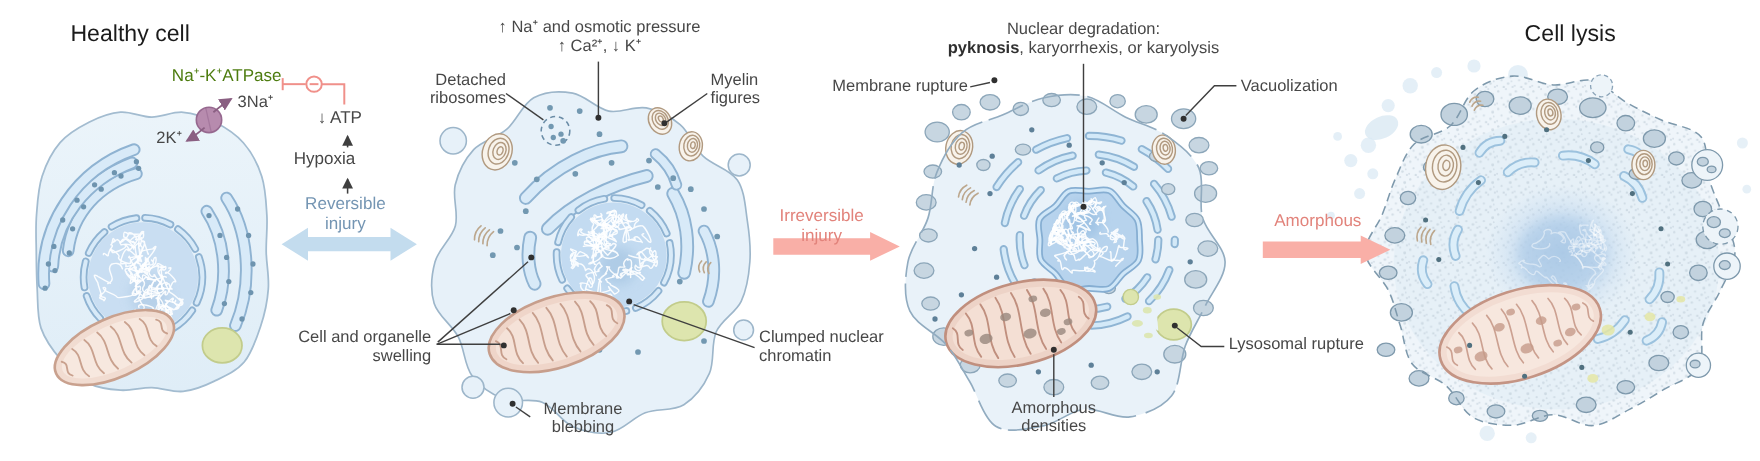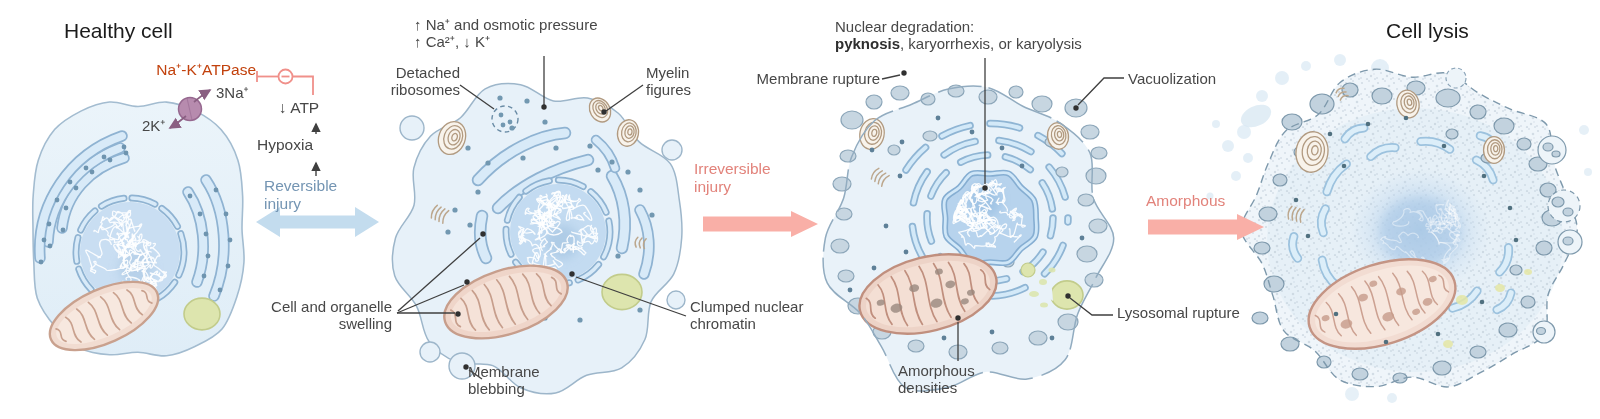--- a/index.html
+++ b/index.html
@@ -1,24 +1,24 @@
 <!DOCTYPE html>
 <html><head>
 <meta charset="utf-8">
 <style>
   html,body{margin:0;padding:0;background:#ffffff;}
   .canvas{position:relative;width:1600px;height:419px;background:#ffffff;overflow:hidden;
           font-family:"Liberation Sans", sans-serif;padding-left:36px;}
   .canvas svg{position:absolute;left:0;top:0;}
   .lbl{position:absolute;font-size:15px;line-height:1.14;color:#474747;white-space:nowrap;z-index:3;}
   .lbl .line{display:block;}
-  .center{text-align:left;}
+  .center{text-align:center;}
   .right{text-align:right;}
   .title{font-size:21px;color:#1b1b1b;}
-  .purple{color:#c2410c;font-size:15.5px;}
+  .purple{color:#4d7c0f;font-size:15.5px;}
   .blue{color:#7495b3;font-size:15.5px;}
   .salmon{color:#e2837b;font-size:15.5px;}
   .small16{font-size:15.5px;}
   .b{font-weight:700;color:#2f2f2f;}
 </style>
 </head>
 <body>
 
 <div class="canvas">
 
@@ -591,21 +591,21 @@
   <div class="lbl purple right" style="left:138px;top:61px;width:118px">Na⁺-K⁺ATPase</div>
   <div class="lbl" style="left:216px;top:84px">3Na⁺</div>
   <div class="lbl" style="left:142px;top:117px">2K⁺</div>
   <div class="lbl center small16" style="left:279px;top:99px;width:60px">↓ ATP</div>
   <div class="lbl center small16" style="left:257px;top:136px;width:76px">Hypoxia</div>
 
   <div class="lbl center blue" style="left:264px;top:177px;width:100px">
     <span class="line">Reversible</span>
     <span class="line">injury</span>
   </div>
-  <div class="lbl center salmon" style="left:694px;top:160px;width:106px">
+  <div class="lbl center salmon" style="left:694px;top:188px;width:106px">
     <span class="line">Irreversible</span>
     <span class="line">injury</span>
   </div>
   <div class="lbl center salmon" style="left:1146px;top:192px;width:104px">Amorphous</div>
 
   <div class="lbl center" style="left:414px;top:16px;width:262px">
     <span class="line">↑ Na⁺ and osmotic pressure</span>
     <span class="line">↑ Ca²⁺, ↓ K⁺</span>
   </div>
   <div class="lbl right" style="left:368px;top:64px;width:92px">

